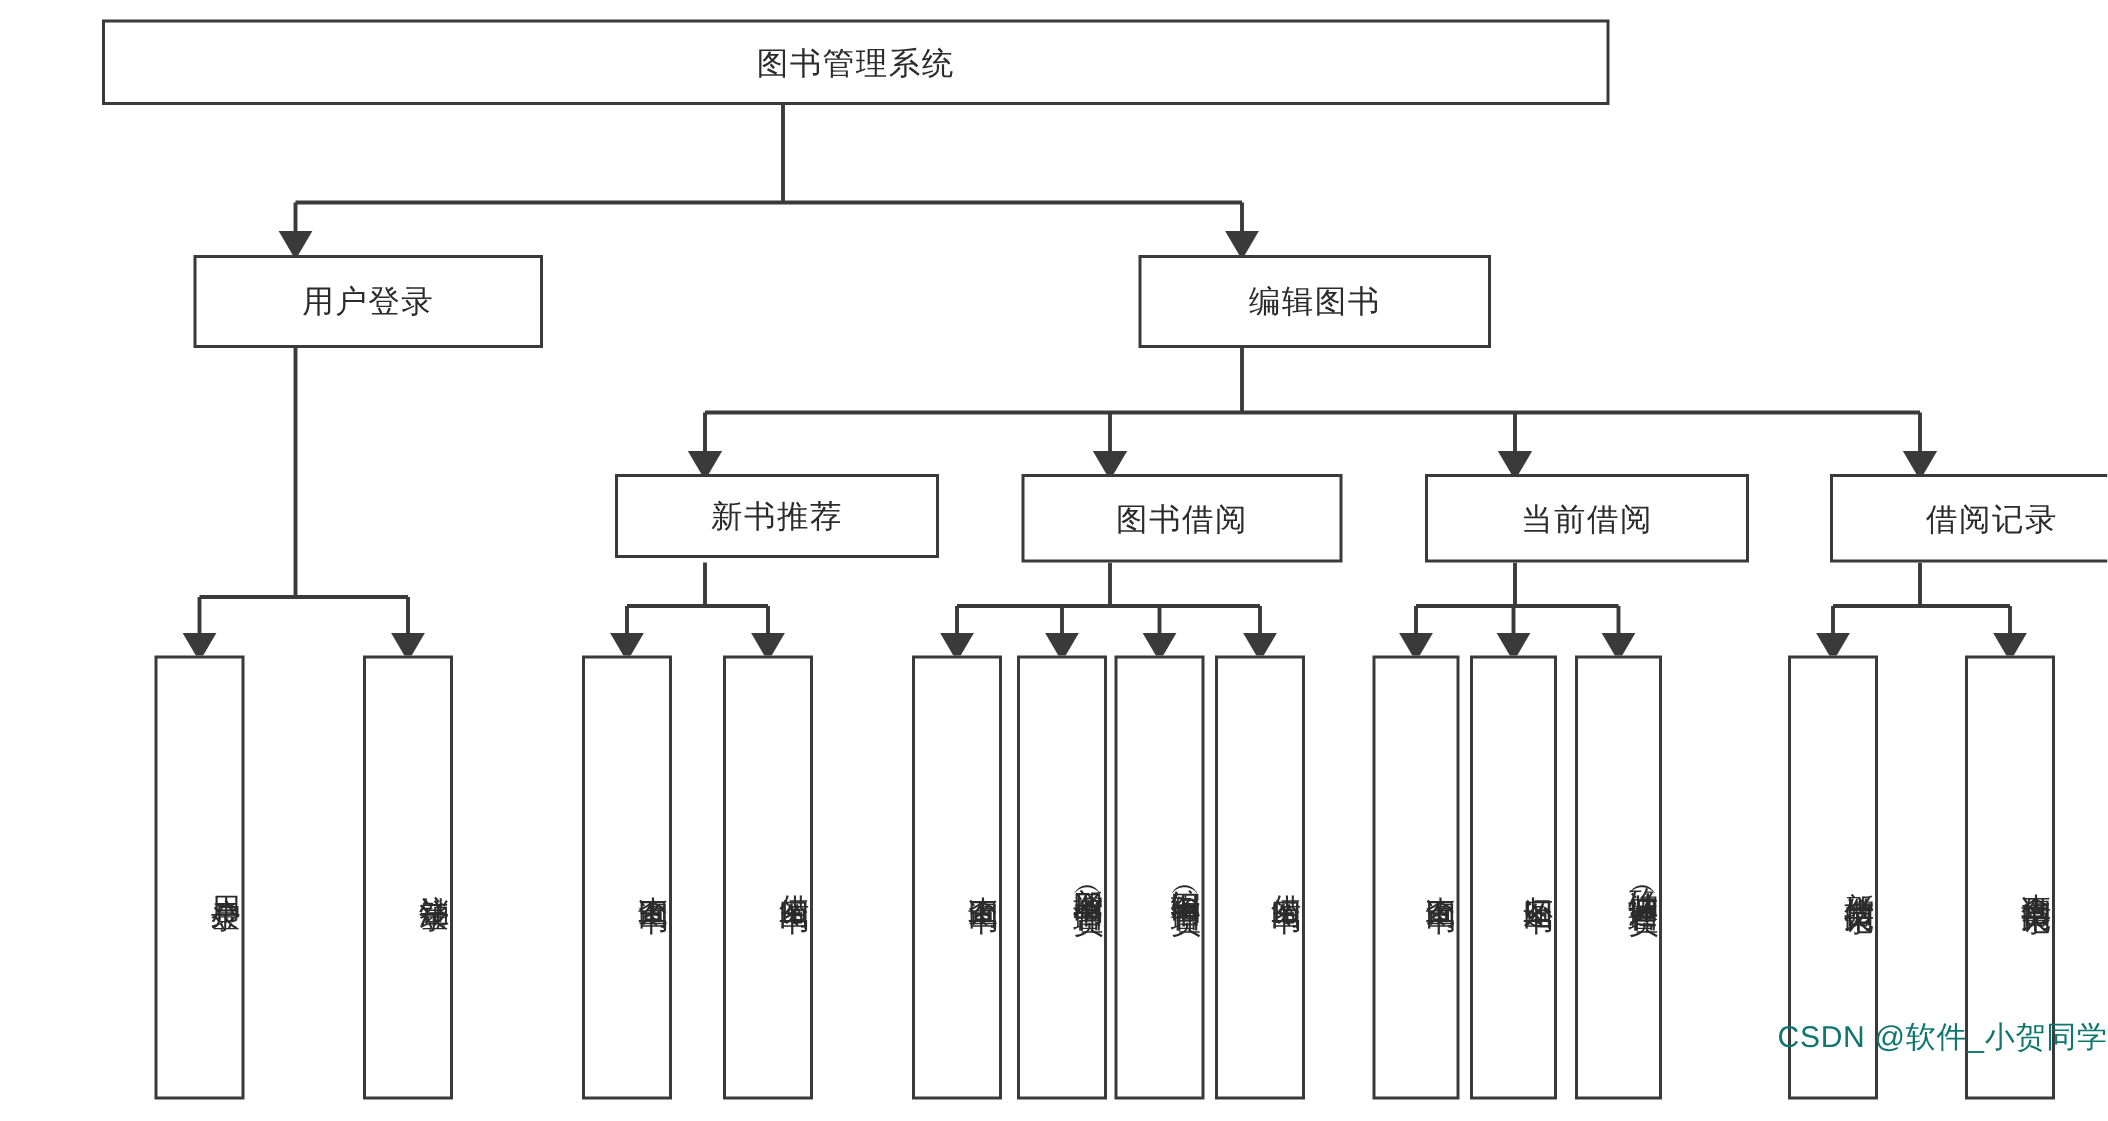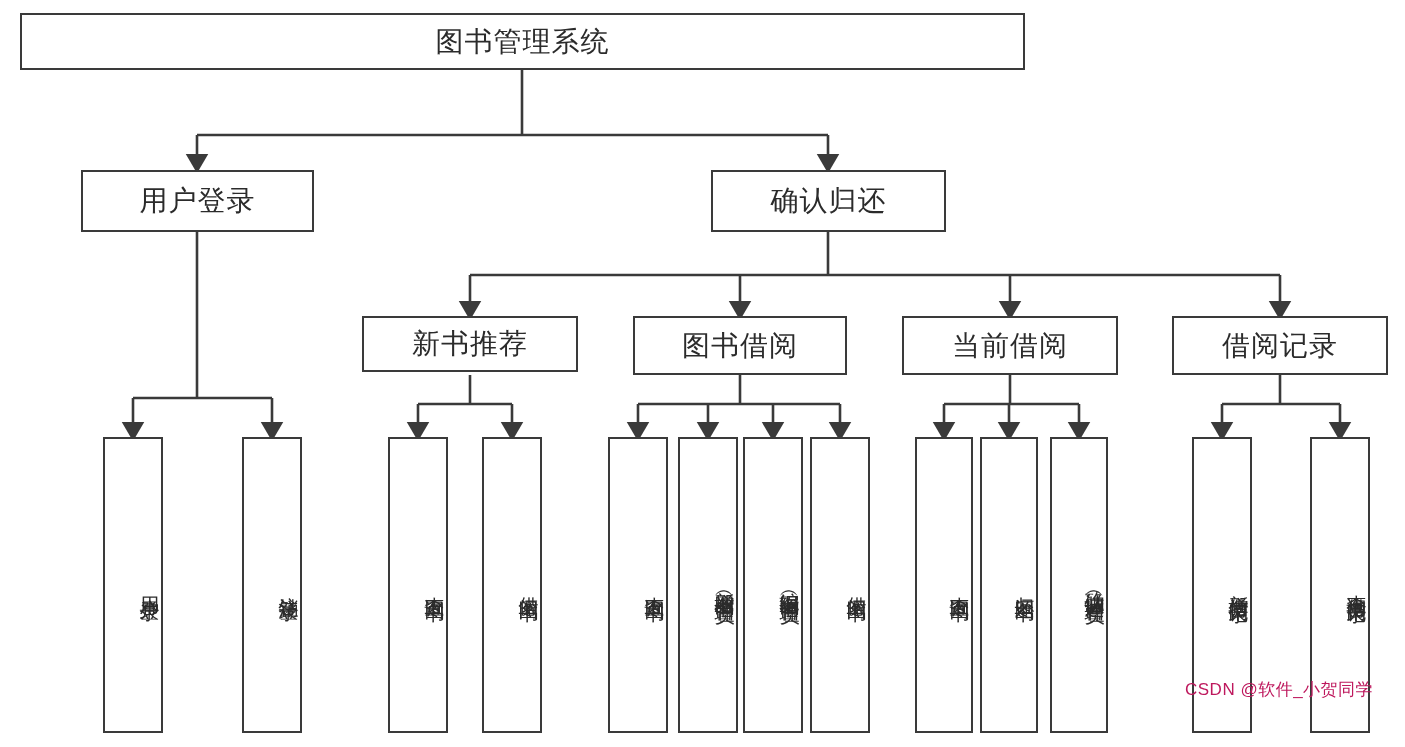--- a/index.html
+++ b/index.html
@@ -30,44 +30,45 @@
     box-sizing: border-box;
     border: 2px solid #3a3a3a;
     background: #ffffff;
     display: flex;
     align-items: center;
     justify-content: center;
     color: #2b2b2b;
     z-index: 2;
   }
   .node.h {
-    font-size: 28px;
+    font-size: 21px;
     letter-spacing: 1px;
+    margin-left: 48px;
   }
   .node.v {
     writing-mode: vertical-rl;
     text-orientation: upright;
     font-size: 20px;
     line-height: 1.18;
     padding: 6px 0;
     align-items: flex-start;
     justify-content: center;
   }
   .node.v .vtext {
     writing-mode: vertical-rl;
     text-orientation: upright;
     white-space: nowrap;
     letter-spacing: 2px;
   }
   .watermark {
     position: absolute;
     left: 1185px;
     top: 678px;
-    font-size: 17px;
-    color: #be185d;
+    font-size: 20px;
+    color: #0f766e;
     white-space: nowrap;
     z-index: 3;
     letter-spacing: 0.5px;
   }
 </style>
 </head>
 <body>
 
 <div id="canvas">
 
@@ -122,21 +123,21 @@
   </svg>
 
   <div class="node h" style="left:20px; top:13px; width:1005px; height:57px;">
     <span>图书管理系统</span>
   </div>
 
   <div class="node h" style="left:81px; top:170px; width:233px; height:62px;">
     <span>用户登录</span>
   </div>
   <div class="node h" style="left:711px; top:170px; width:235px; height:62px;">
-    <span>确认归还</span>
+    <span>编辑图书</span>
   </div>
 
   <div class="node h" style="left:362px; top:316px; width:216px; height:56px;">
     <span>新书推荐</span>
   </div>
   <div class="node h" style="left:902px; top:316px; width:216px; height:59px;">
     <span>当前借阅</span>
   </div>
   <div class="node h" style="left:633px; top:316px; width:214px; height:59px;">
     <span>图书借阅</span>

